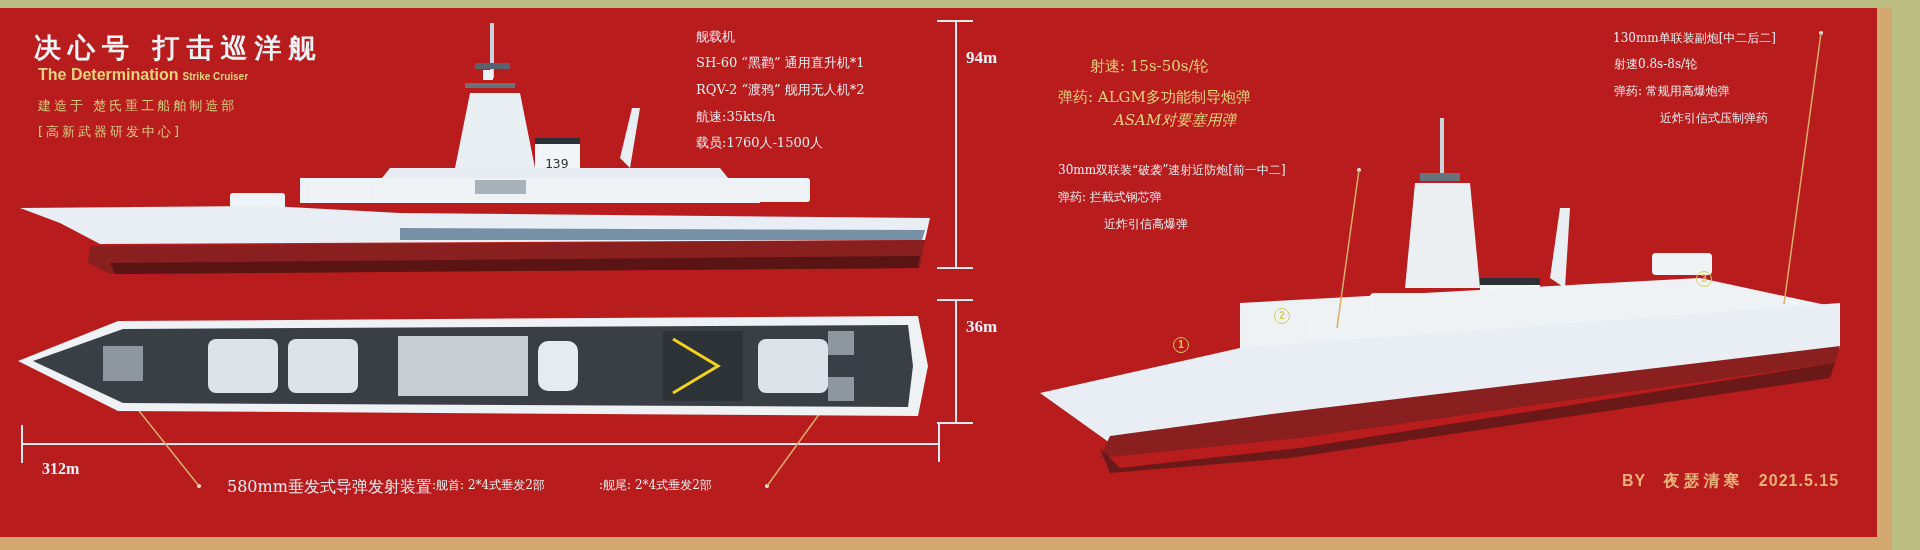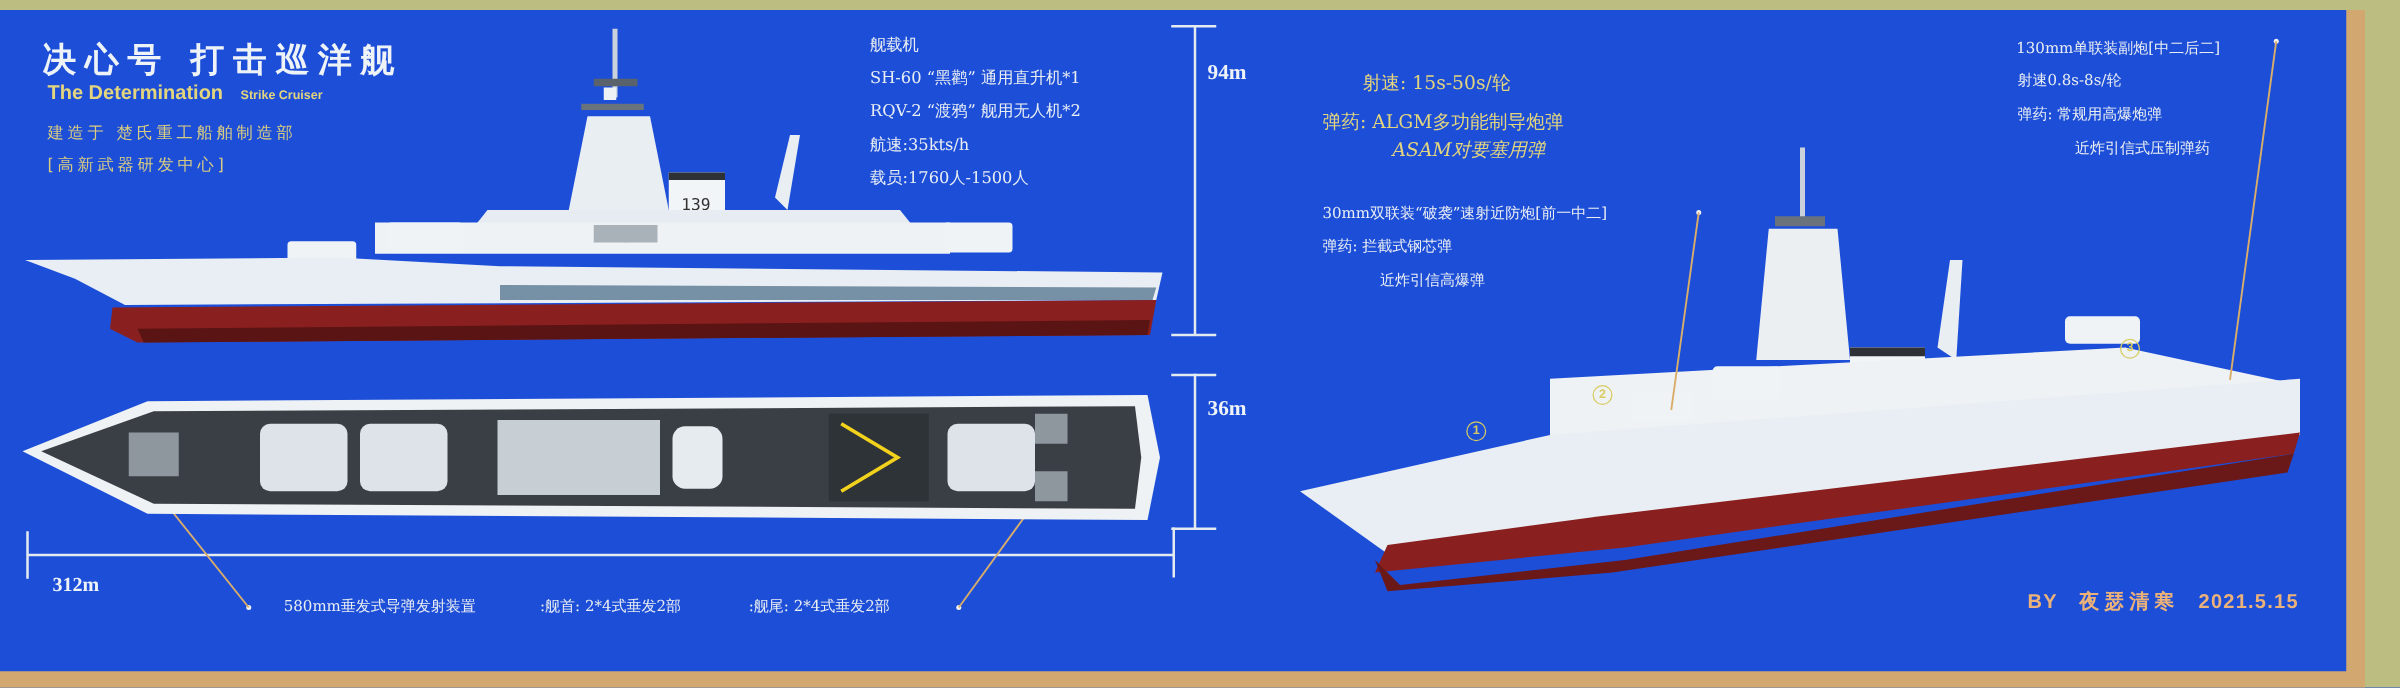--- a/index.html
+++ b/index.html
@@ -1,22 +1,22 @@
 <!DOCTYPE html>
 <html><head>
 <meta charset="utf-8">
 <style>
   html,body{margin:0;padding:0;}
   body{width:1920px;height:550px;position:relative;overflow:hidden;background:#bcbd80;font-family:"DejaVu Sans",sans-serif;}
   .frame-tan{position:absolute;left:0;top:8px;width:1892px;height:542px;background:#d2a870;}
-  .panel{position:absolute;left:0;top:8px;width:1877px;height:529px;background:#1d4ed8;overflow:hidden;}
+  .panel{position:absolute;left:0;top:8px;width:1877px;height:529px;background:#b91c1c;overflow:hidden;}
   .abs{position:absolute;}
   .title-cn{left:34px;top:22px;font-size:27px;font-weight:bold;color:#eef3f7;letter-spacing:7px;white-space:nowrap;font-family:"DejaVu Sans",sans-serif;}
   .title-en{left:38px;top:58px;font-size:16px;font-weight:bold;color:#e3d57e;white-space:nowrap;font-family:"Liberation Sans",sans-serif;}
-  .title-en-sub{font-size:10px;margin-left:14px;}
+  .title-en-sub{font-size:10px;margin-left:4px;}
   .builder{left:38px;top:89px;font-size:13px;color:#d8cc82;letter-spacing:3px;white-space:nowrap;}
   .builder2{left:38px;top:115px;font-size:13px;color:#d8cc82;letter-spacing:3px;white-space:nowrap;}
   .spec{font-family:"DejaVu Serif",serif;font-size:13px;color:#e9eef2;white-space:nowrap;line-height:1;}
   .spec-y{color:#e3d57e;font-size:15px;}
   .dim{font-family:Liberation Serif, serif;font-weight:bold;font-size:17px;color:#eef3f7;}
   .byline{font-family:"Liberation Sans",sans-serif;font-weight:bold;font-size:16px;color:#eab27a;white-space:nowrap;letter-spacing:1px;}
   .line{position:absolute;background:#e4ebf0;}
   .dot{position:absolute;width:4px;height:4px;border-radius:50%;background:#f2f2f2;}
   .numcirc{position:absolute;width:14px;height:14px;border-radius:50%;border:1.5px solid #d8cc60;color:#d8cc60;font-size:10px;font-weight:bold;line-height:14px;text-align:center;font-family:"Liberation Sans",sans-serif;}
   svg{position:absolute;overflow:visible;}
@@ -49,21 +49,21 @@
   <div class="line" style="left:955px;top:291px;width:2px;height:124px;"></div>
   <div class="line" style="left:937px;top:414px;width:36px;height:2px;"></div>
   <div class="abs dim" style="left:966px;top:309px;">36m</div>
 
   <div class="line" style="left:938px;top:414px;width:2px;height:40px;"></div>
   <div class="line" style="left:22px;top:435px;width:917px;height:2px;"></div>
   <div class="line" style="left:21px;top:417px;width:2px;height:38px;"></div>
   <div class="abs dim" style="left:42px;top:452px;font-size:16px;text-align:center;">312m</div>
 
   <div class="dot" style="left:197px;top:476px;"></div>
-  <div class="abs spec" style="left:227px;top:471px;font-size:12px;">580mm垂发式导弹发射装置</div>
+  <div class="abs spec" style="left:227px;top:471px;font-size:16px;">580mm垂发式导弹发射装置</div>
   <div class="abs spec" style="left:432px;top:471px;font-size:12px;">:舰首: 2*4式垂发2部</div>
   <div class="abs spec" style="left:599px;top:471px;font-size:12px;">:舰尾: 2*4式垂发2部</div>
   <div class="dot" style="left:765px;top:476px;"></div>
   <svg width="1" height="1" style="left:0;top:0;">
     <line x1="124" y1="384" x2="199" y2="478" stroke="#d9ad6a" stroke-width="1.5"></line>
     <line x1="828" y1="394" x2="767" y2="478" stroke="#d9ad6a" stroke-width="1.5"></line>
   </svg>
 
   <svg width="940" height="260" style="left:20px;top:10px;" viewBox="0 0 940 260">
 

